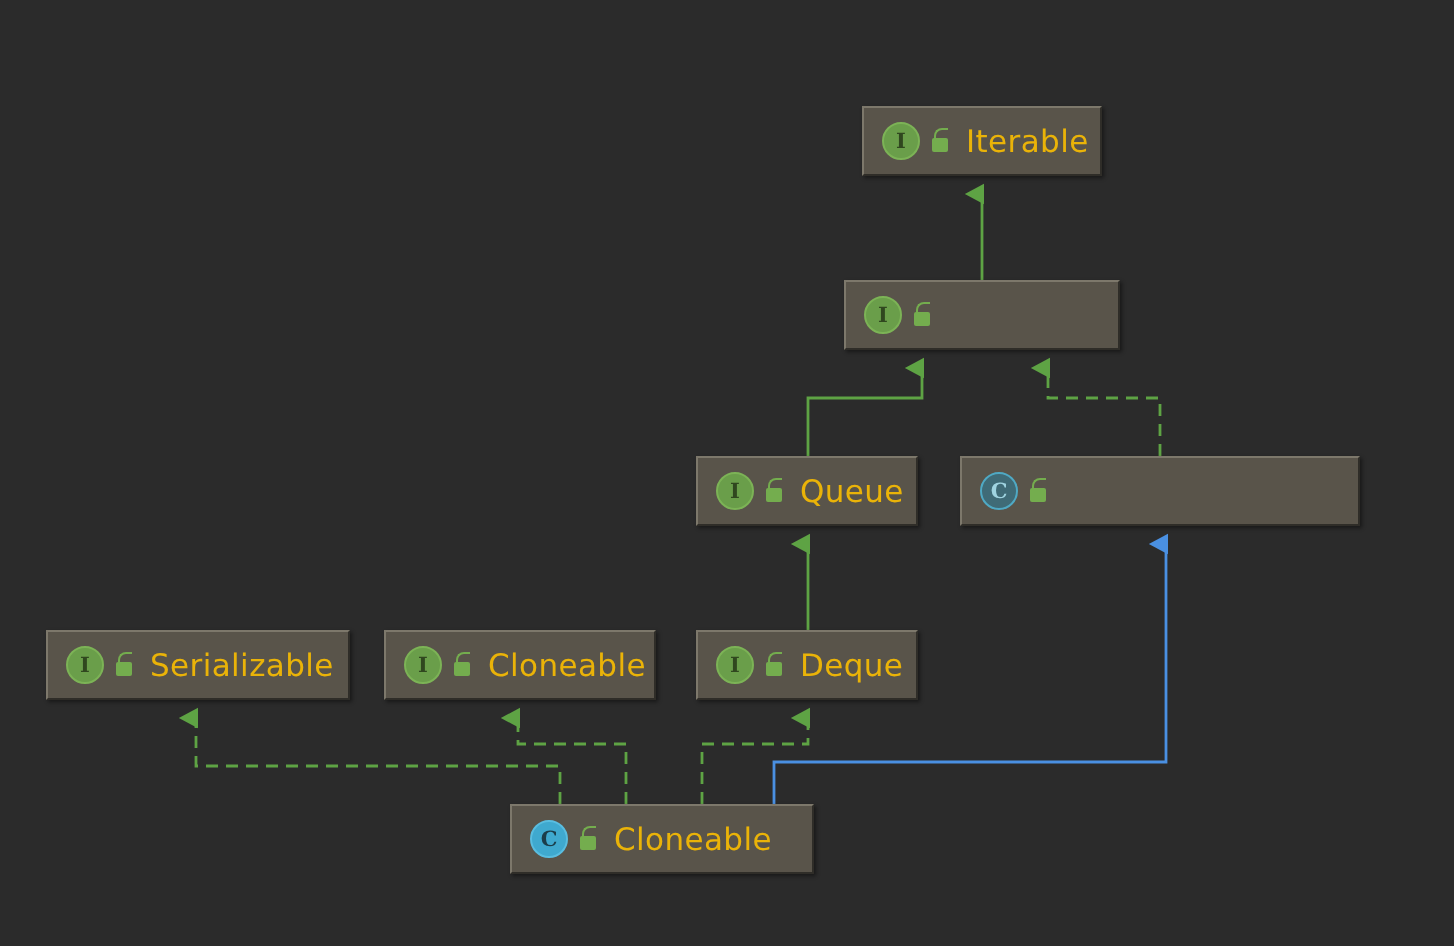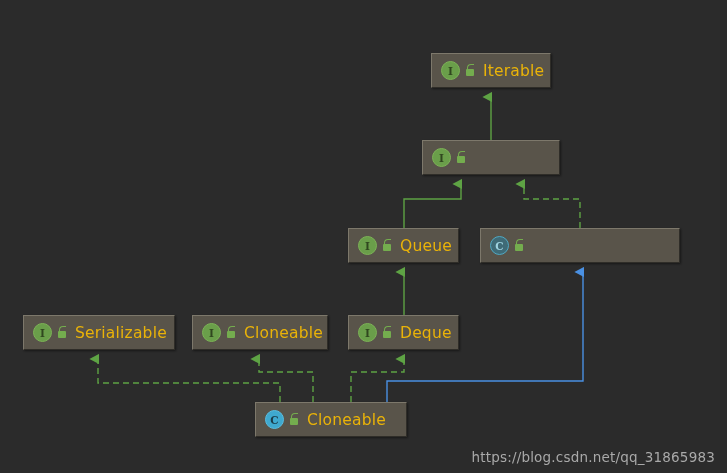--- a/index.html
+++ b/index.html
@@ -206,15 +206,14 @@
 
   <div class="uml-node" style="left:255px; top:402px; width:152px;">
     <span class="type-icon concrete-class">C</span>
     <span class="lock-icon">
       <span class="shackle"></span>
         <span class="body"></span>
     </span>
     <span class="node-label">Cloneable</span>
   </div>
 
-  <div id="watermark">https://blog.csdn.net/qq_31865983</div>
 
 </div>
 
 </body></html>

